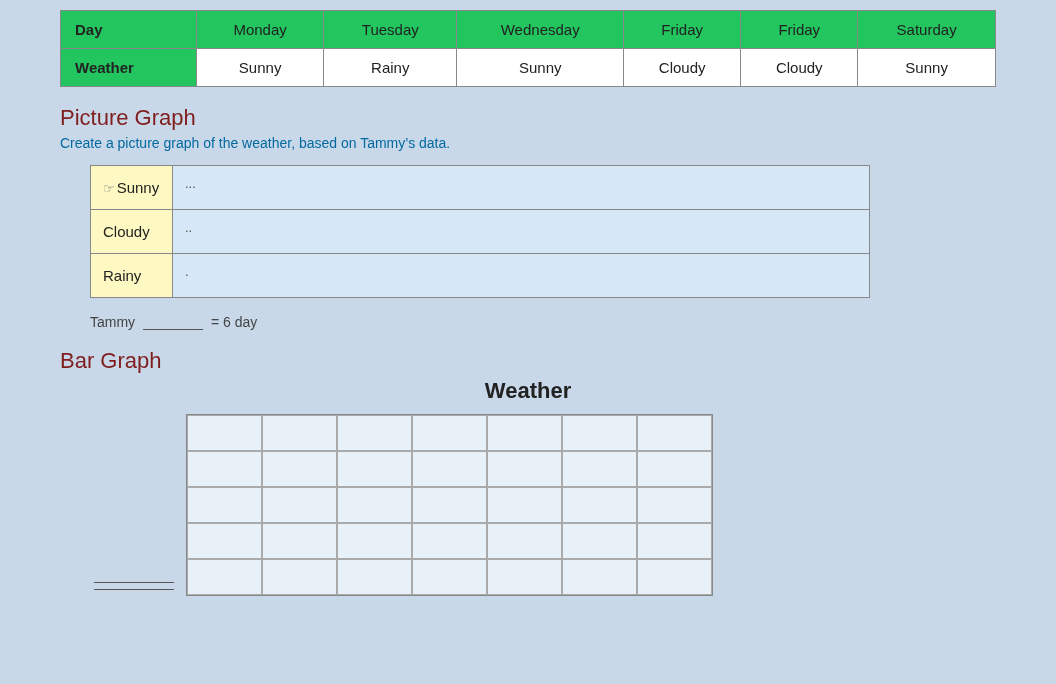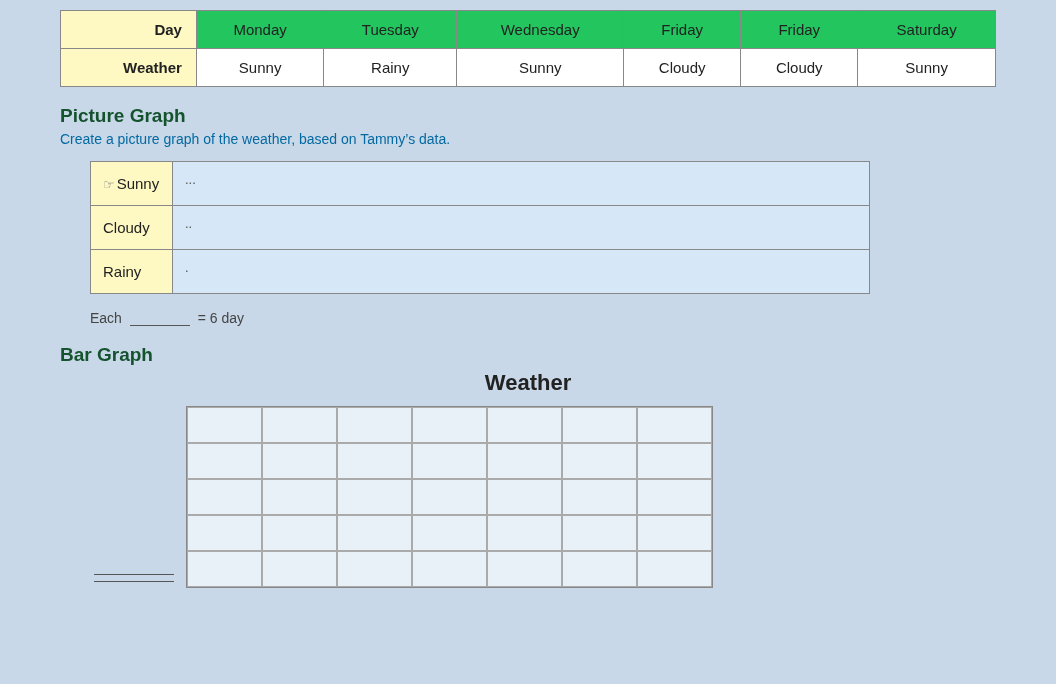--- a/index.html
+++ b/index.html
@@ -19,37 +19,37 @@
       border-collapse: collapse;
       margin-bottom: 18px;
       background: #fff;
     }
     .data-table th, .data-table td {
       border: 1.5px solid #888;
       padding: 10px 14px;
       text-align: center;
     }
     .data-table th:first-child, .data-table td:first-child {
-      text-align: right;
+      text-align: left;
       font-weight: bold;
-      background: #fef9c3;
+      background: #22c55e;
     }
     .data-table thead th {
       font-weight: normal;
       background: #22c55e;
     }
     .data-table thead th:first-child {
       font-weight: bold;
     }
 
     
     .section-title {
-      color: #14532d;
-      font-size: 19px;
-      font-weight: bold;
+      color: #7f1d1d;
+      font-size: 22px;
+      font-weight: normal;
       margin-bottom: 4px;
     }
     .section-subtitle {
       font-size: 14px;
       color: #0369a1;
       margin-bottom: 14px;
     }
     .underline-word {
       text-decoration: underline;
     }
@@ -176,21 +176,21 @@
       </tr>
       <tr>
         <td>Rainy</td>
         <td class="content-cell">.</td>
       </tr>
     </tbody>
   </table>
 </div>
 
 <div class="each-line">
-  <span>Each</span>
+  <span>Tammy</span>
   <span class="each-blank"></span>
   <span>= 6 day</span>
 </div>
 
 <div class="bar-graph-section">
   <div class="section-title">Bar Graph</div>
 
   <div class="bar-graph-title">Weather</div>
 
   <div style="display:flex; align-items:flex-end; margin-left:30px;">

